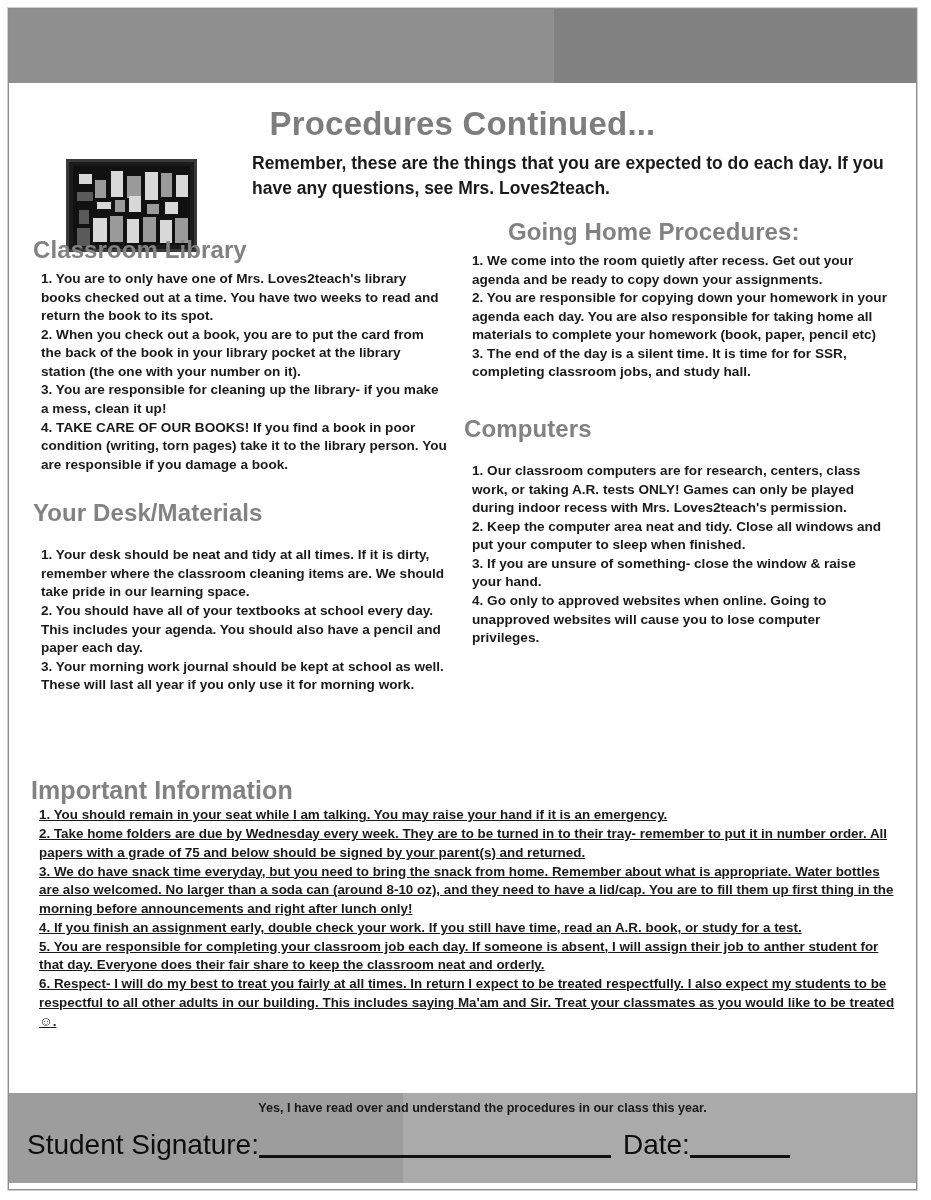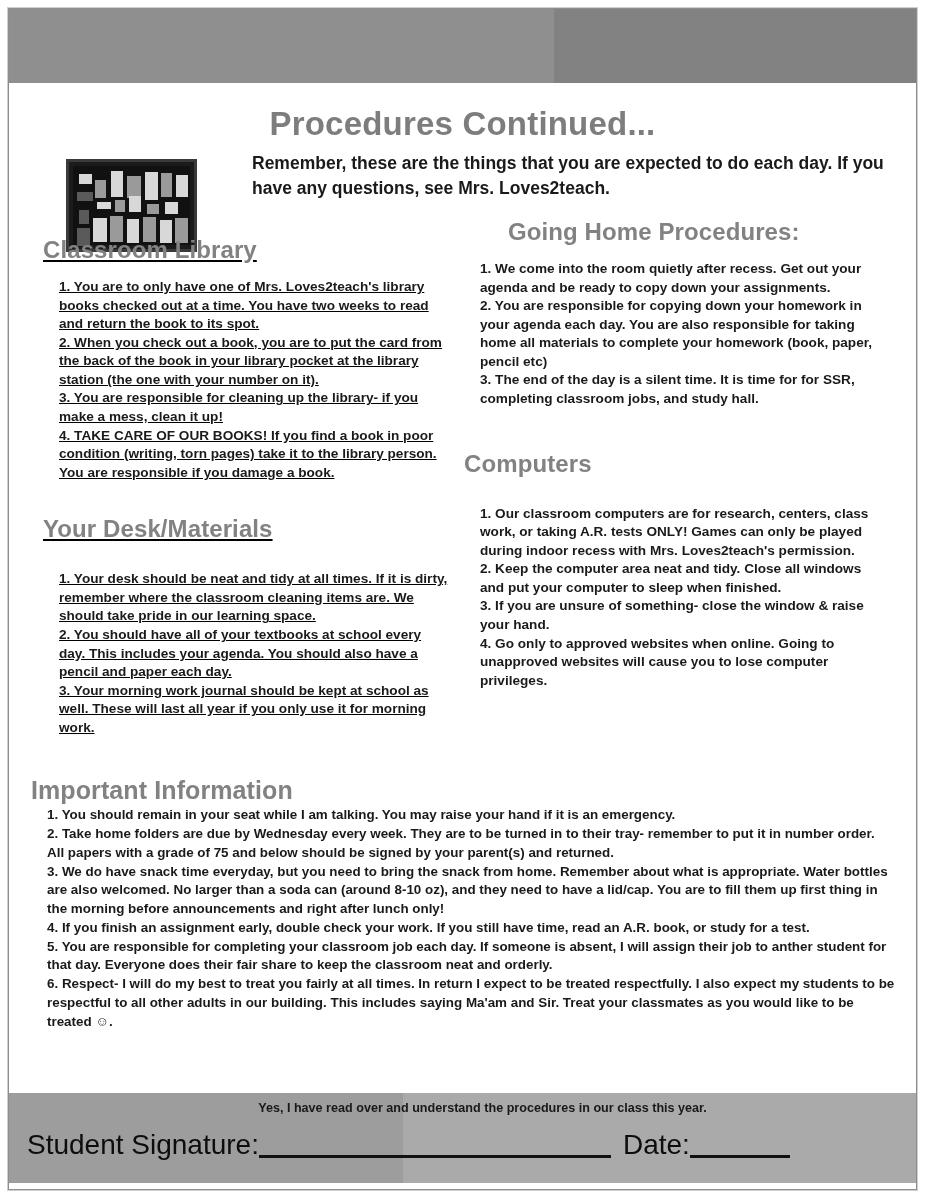--- a/index.html
+++ b/index.html
@@ -86,56 +86,57 @@
     color: #1a1a1a;
   }
 
   
   .cols {
     position: absolute;
     left: 0; top: 228px;
     width: 100%;
   }
   .col { position: absolute; }
-  .col-left  { left: 34px;  width: 422px; text-decoration: underline; }
+  .col-left  { left: 24px;  width: 422px; }
   .col-right { left: 455px; width: 432px; }
 
   .sec-head {
     font-size: 24px;
     font-weight: bold;
     color: #828282;
     line-height: 1.05;
     margin: 0 0 1px 0;
     letter-spacing: 0.1px;
   }
 
   .sec-body {
     font-size: 13.6px;
     font-weight: bold;
     line-height: 1.365;
     color: #1a1a1a;
-    margin: 16px;
+    margin: 8px;
   }
   .sec-body p { margin: 0; }
 
   .spacer-26 { height: 26px; }
   .spacer-18 { height: 18px; }
   .spacer-12 { height: 12px; }
 
   
   .important {
     position: absolute;
     left: 22px; top: 768px;
     width: 880px;
   }
   .important .sec-head { font-size: 25px; }
   .important .sec-body {
     font-size: 13.4px;
     line-height: 1.40;
     margin-top: 3px;
+    text-decoration: underline;
   }
 
   
   .footer {
     position: absolute;
     left: 0;
     bottom: 6px;
     width: 100%;
     height: 90px;
     padding-left: 40px;

